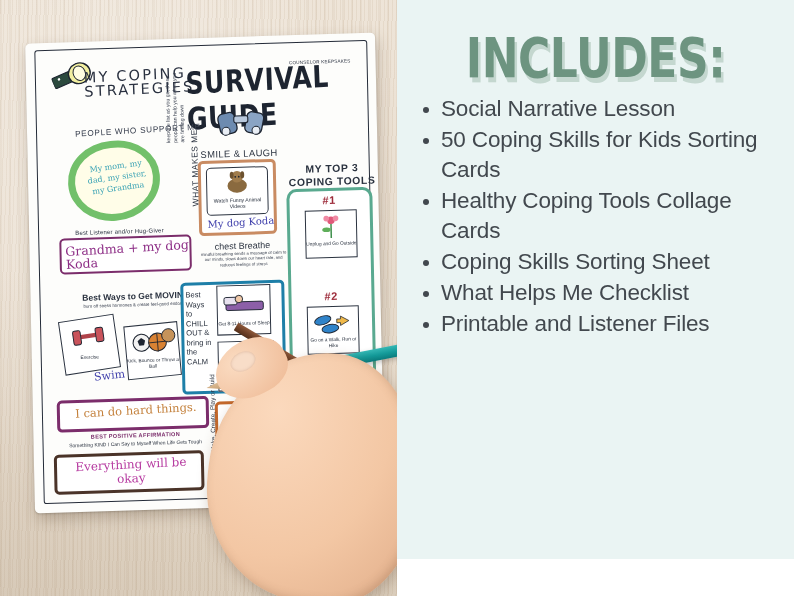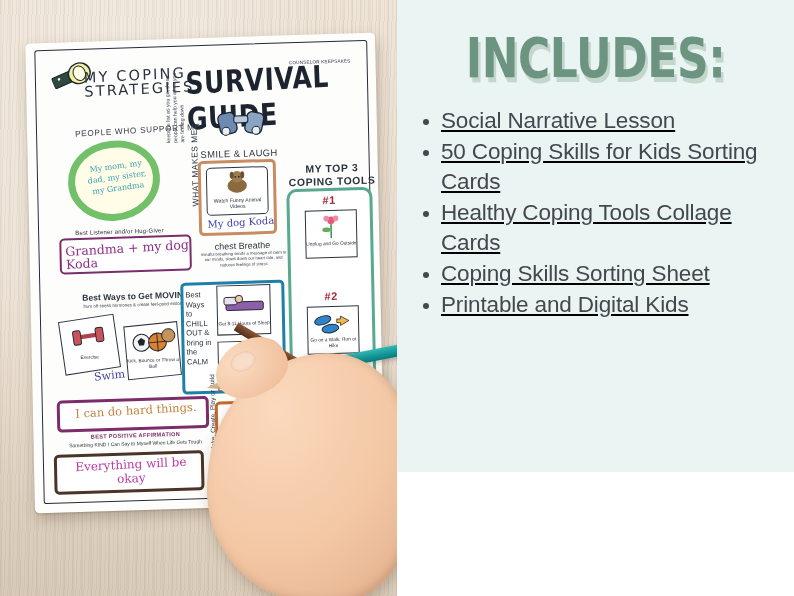--- a/index.html
+++ b/index.html
@@ -198,40 +198,39 @@
   }
   #nail {
     position:absolute; left:230px; top:352px; width:26px; height:19px;
     background: #f8ddc8; border-radius:50%; transform: rotate(-26deg);
     box-shadow: 0 0 3px rgba(190,140,110,.5) inset;
   }
 
   
   #info-panel {
     position: absolute; left: 397px; top: 0;
-    width: 397px; height: 472px;
+    width: 397px; height: 559px;
     background: #eaf4f3;
     padding: 0;
   }
   #includes-title {
     margin: 30px 0 0 0;
     text-align: center;
     font-family: "DejaVu Sans", sans-serif;
     font-weight: 700;
     font-size: 50px;
     line-height: 56px;
     letter-spacing: -0.5px;
     color: #6d9480;
     transform: scaleX(0.88) scaleY(1.12);
     text-shadow: 3px 4px 0 rgba(150,180,165,0.45);
   }
   #includes-list {
     list-style: none;
-    margin: 20px 14px 0 22px;
-    text-decoration: underline;
+    margin: 8px 14px 0 22px;
   }
   #includes-list li {
     position: relative;
     padding-left: 22px;
     font-size: 22.5px;
     line-height: 30px;
     color: #42484e;
     margin-bottom: 1px;
     letter-spacing: -0.15px;
   }
@@ -403,17 +402,18 @@
     <div id="nail"></div>
   </div>
 
   <div id="info-panel">
     <h1 id="includes-title">INCLUDES:</h1>
     <ul id="includes-list">
       <li>Social Narrative Lesson</li>
       <li>50 Coping Skills for Kids Sorting Cards</li>
       <li>Healthy Coping Tools Collage Cards</li>
       <li>Coping Skills Sorting Sheet</li>
-      <li>Printable and Digital Kids</li>
+      <li>What Helps Me Checklist</li>
+      <li>Printable and Listener Files</li>
     </ul>
   </div>
 
 </div>
 
 </body></html>

